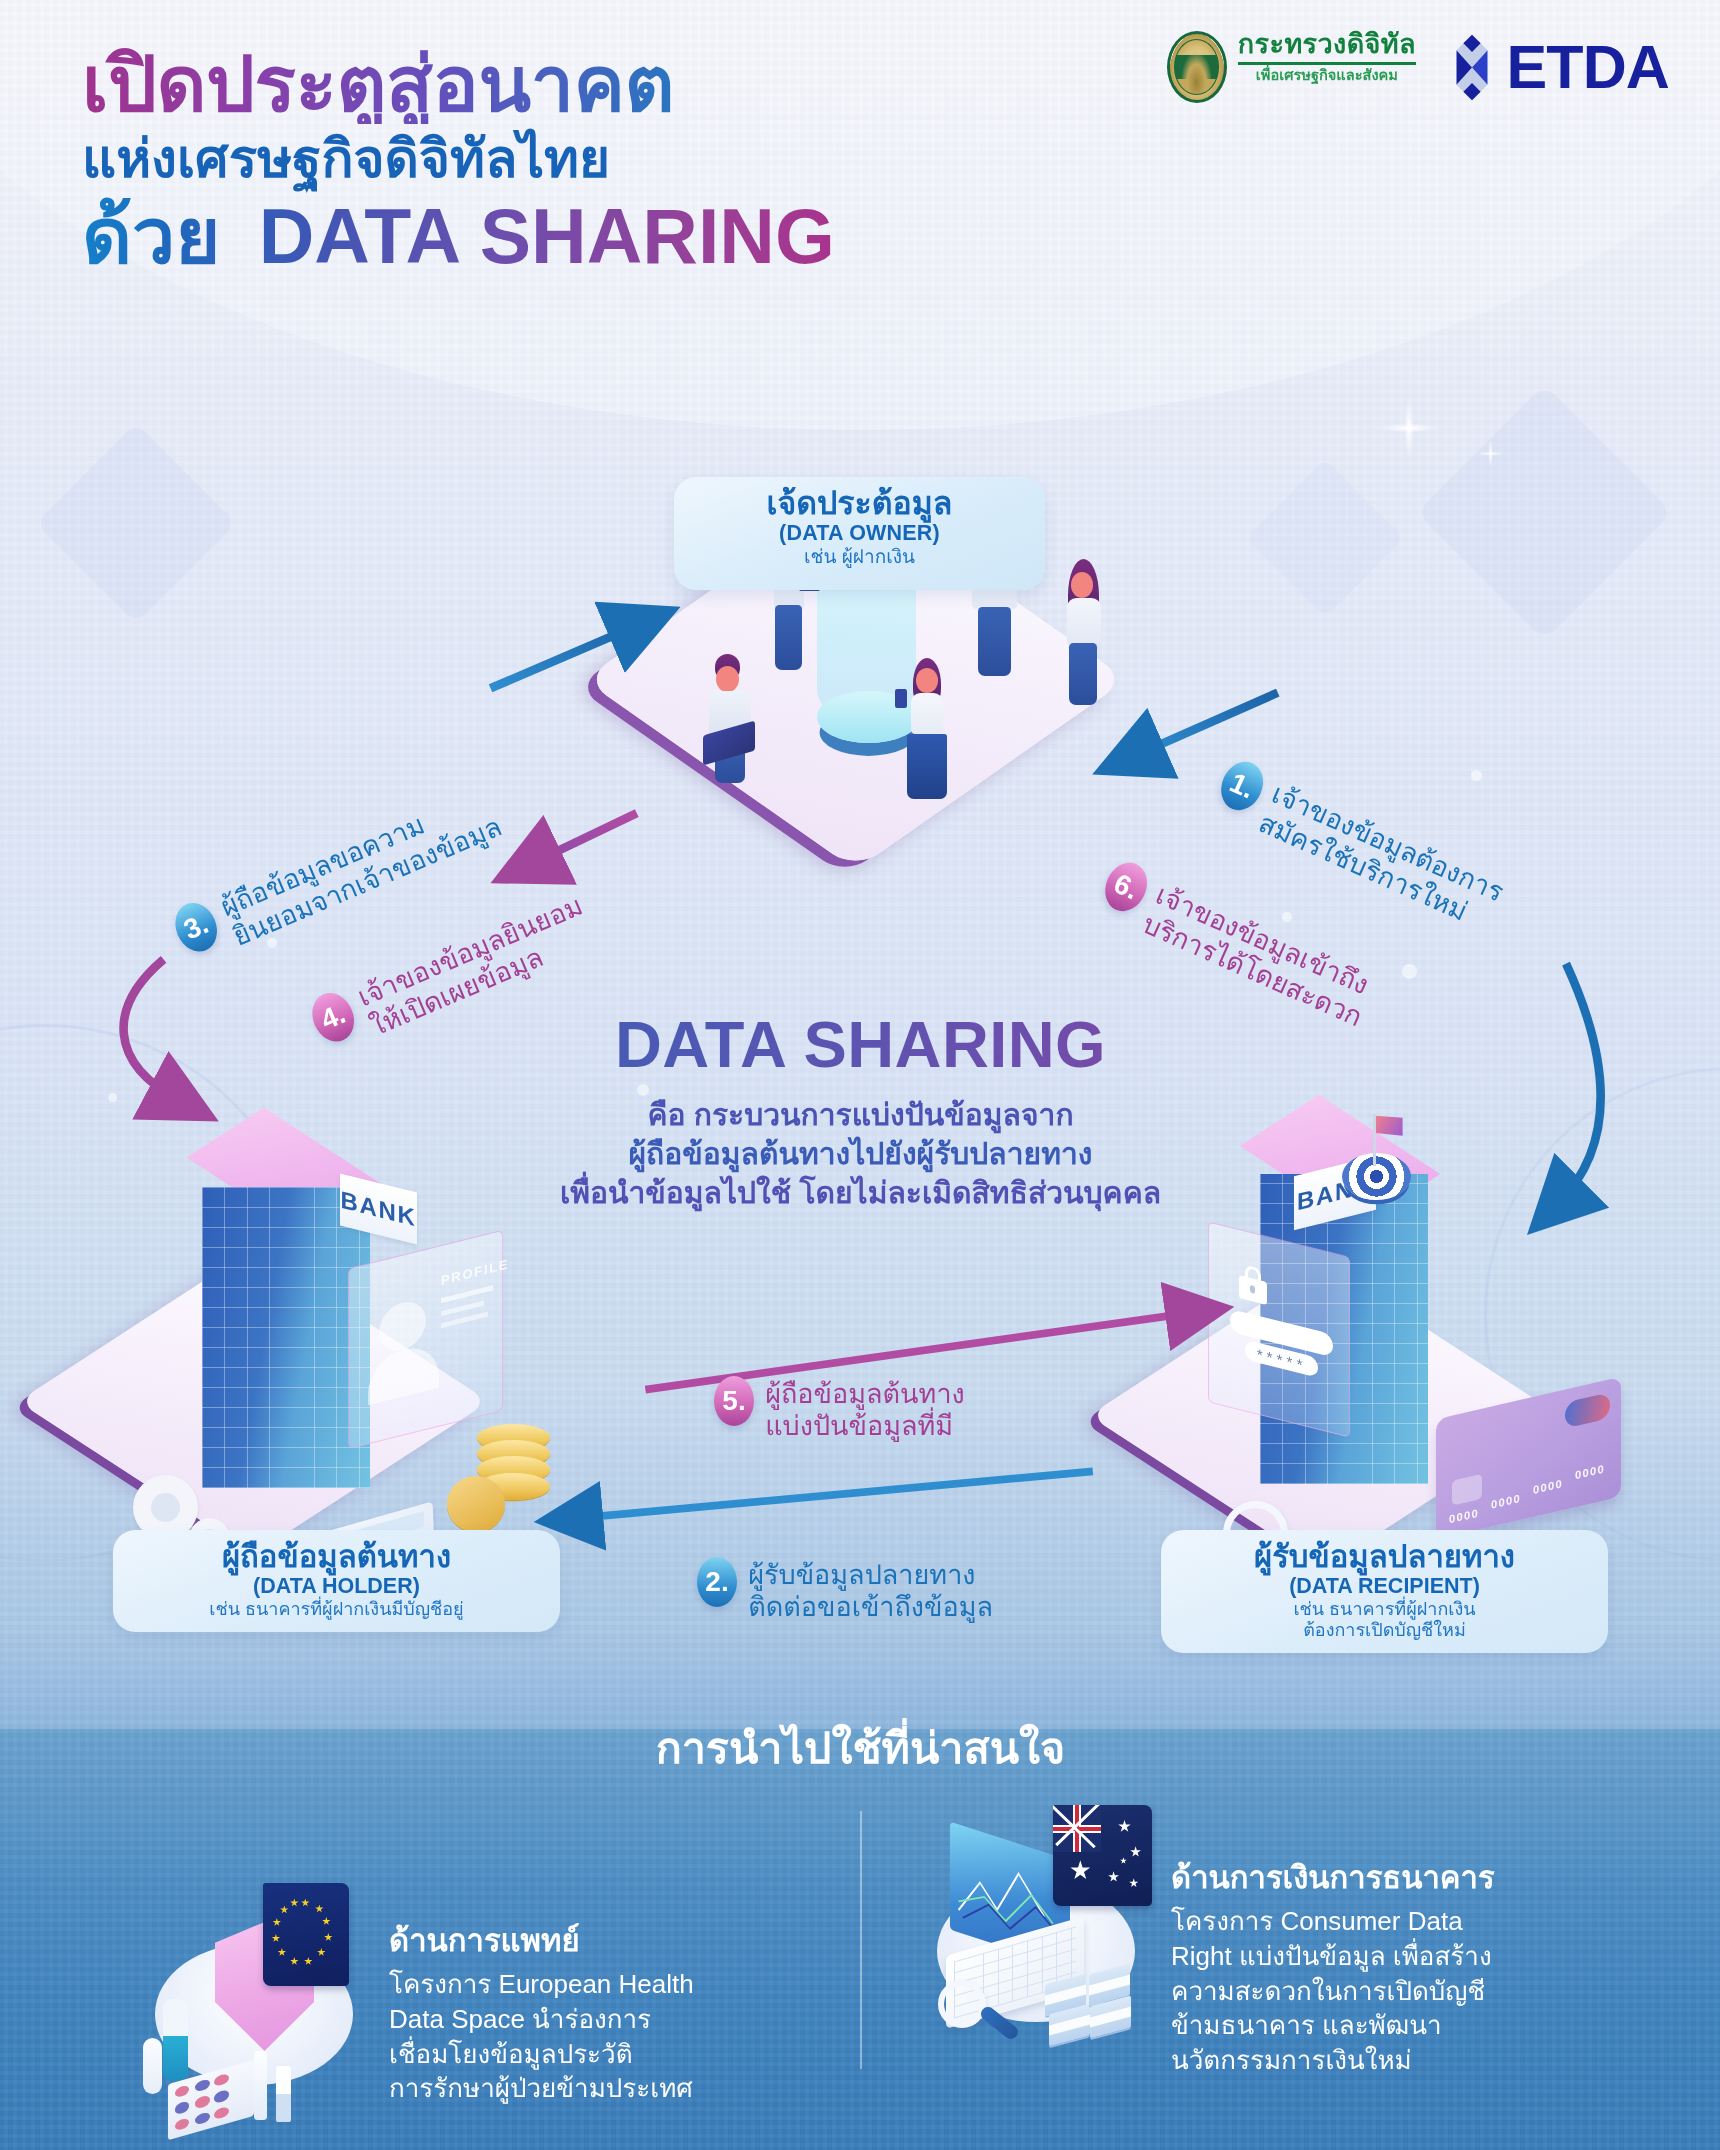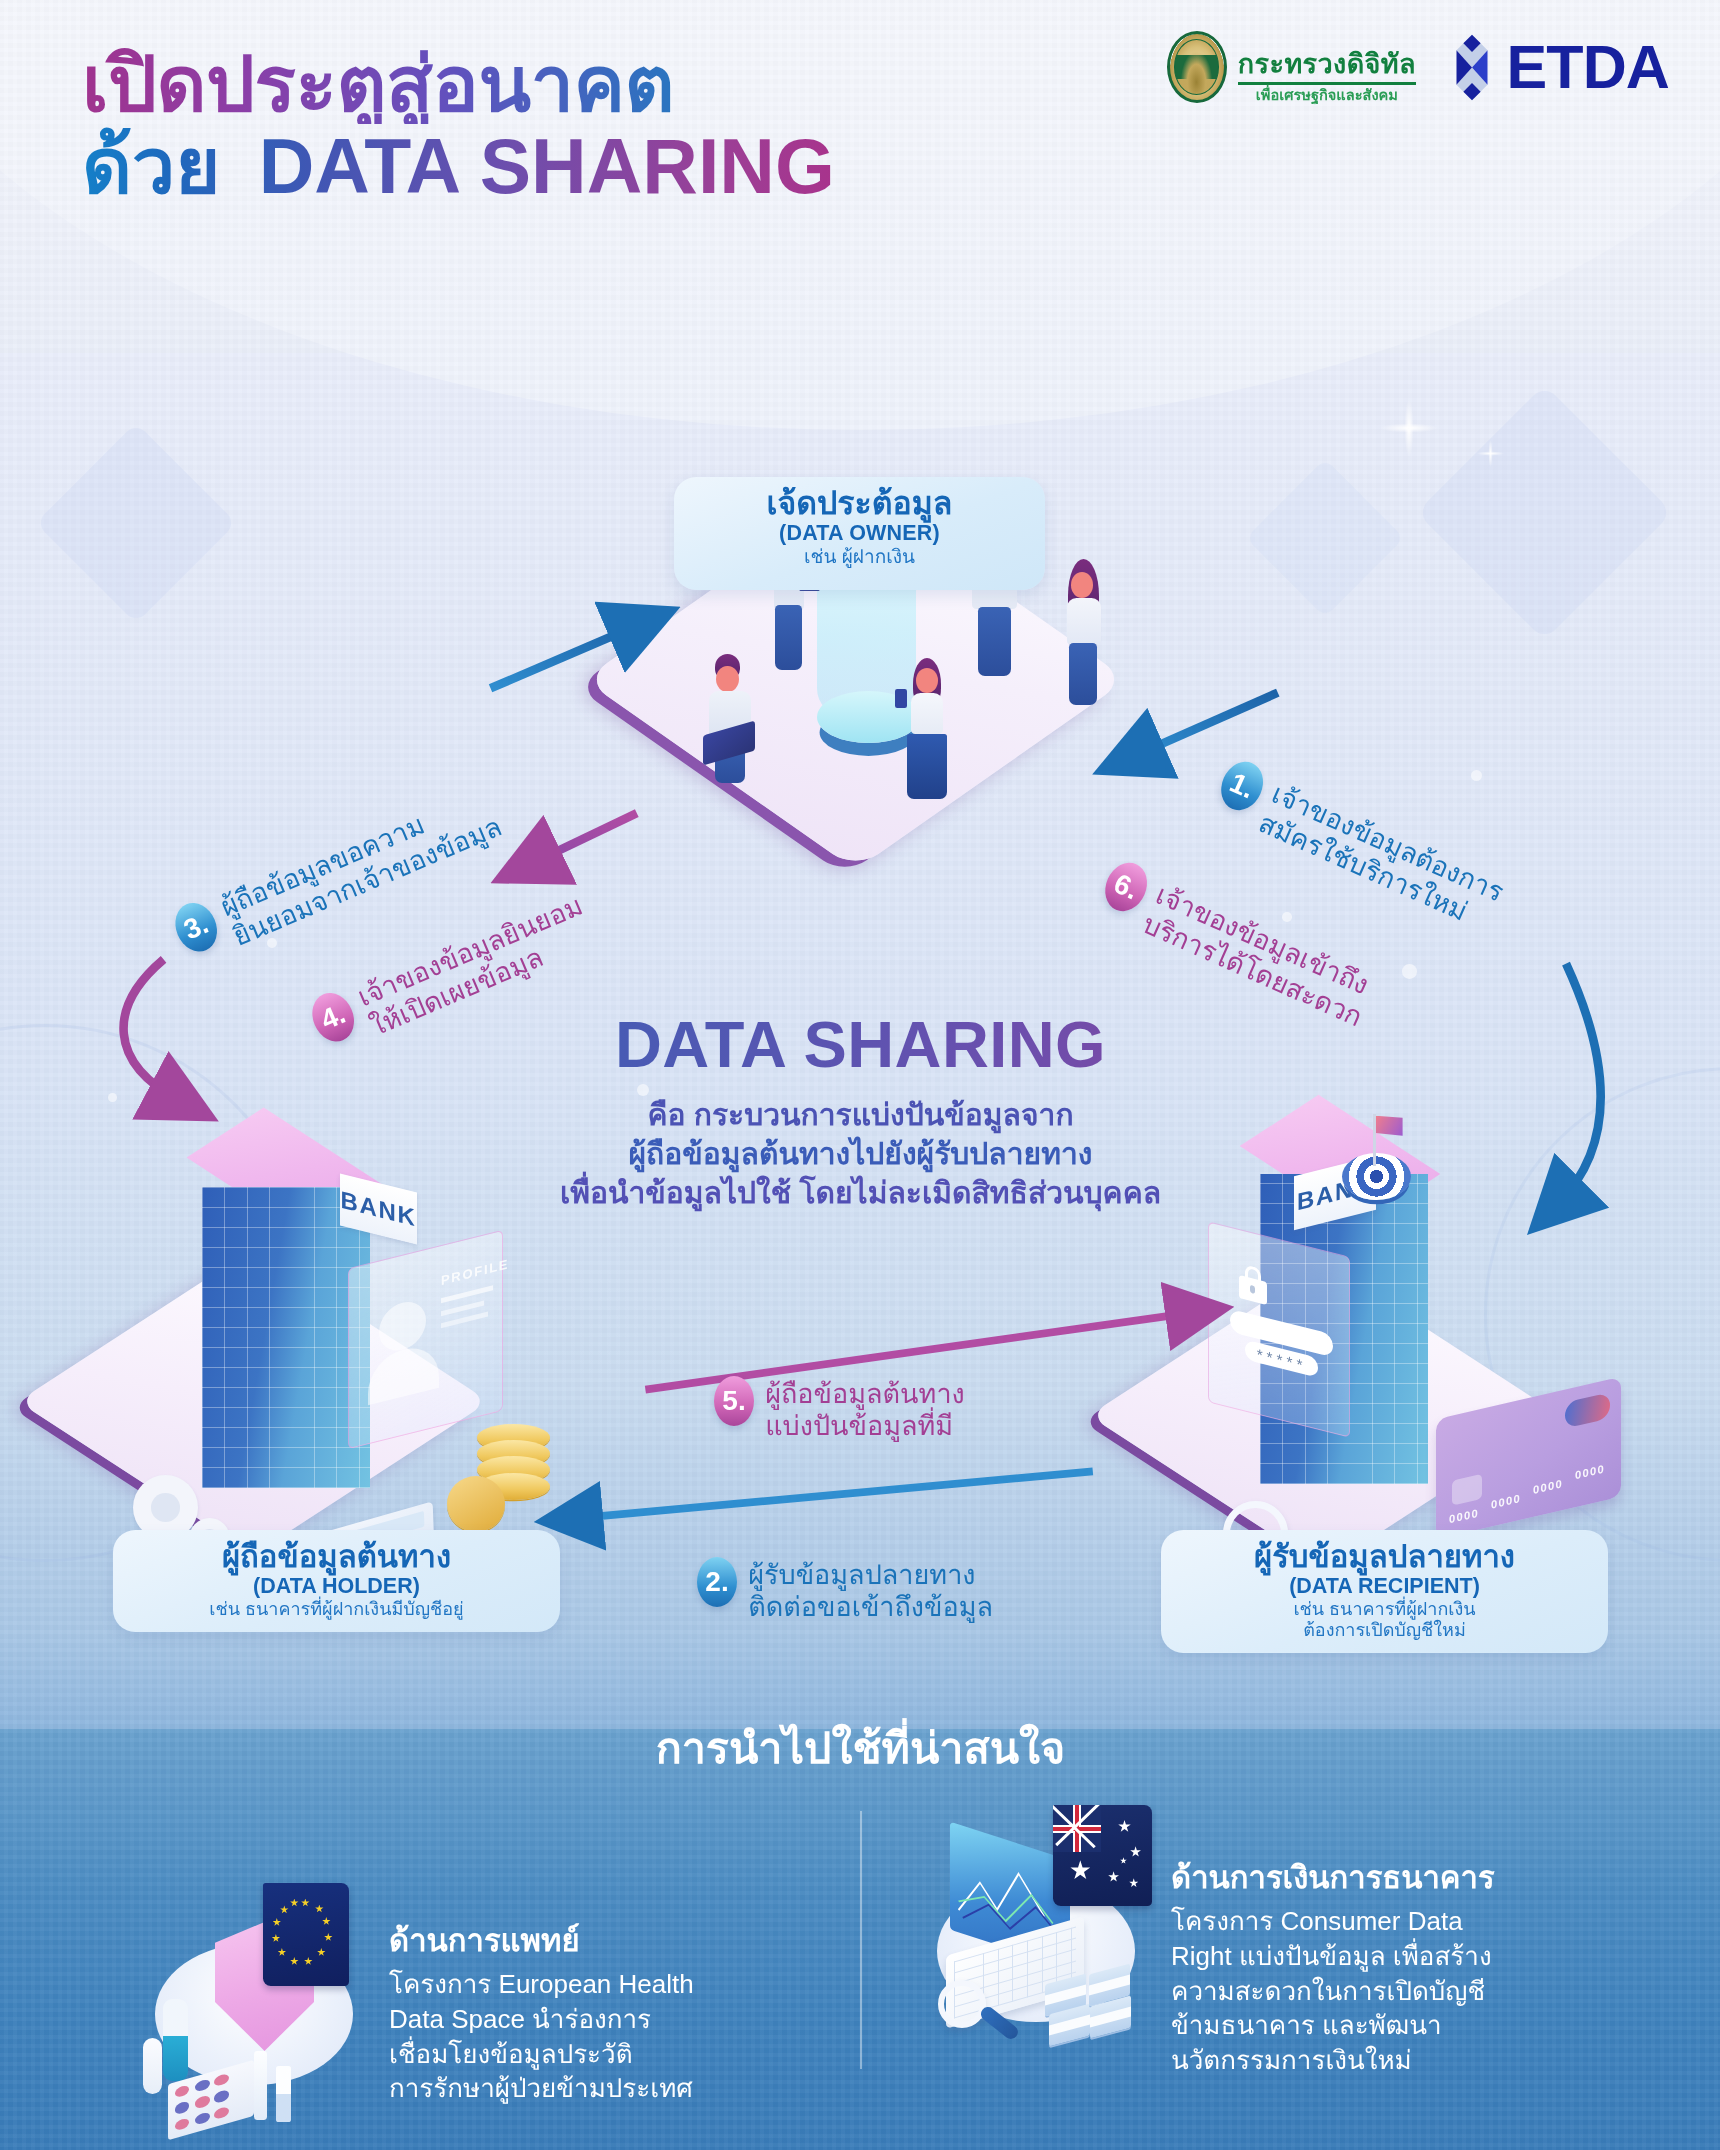--- a/index.html
+++ b/index.html
@@ -44,21 +44,21 @@
   .deco-arc { position:absolute; border:3px solid rgba(130,160,215,.18); border-radius:50%; z-index:2; }
   .deco-dot { position:absolute; border-radius:50%; background: rgba(255,255,255,.55); z-index:2;}
   .deco-diamond{position:absolute; z-index:2; background:rgba(190,205,240,.22); transform:rotate(45deg);}
 
   
   #header { position:absolute; left:0; top:0; width:1721px; height:422px; z-index:10; }
   #logos {
     position:absolute; right:52px; top:31px;
     display:flex; align-items:center; gap:30px;
   }
-  .logo-moj { display:flex; align-items:flex-end; gap:11.2px; }
+  .logo-moj { display:flex; align-items:flex-start; gap:11.2px; }
   .garuda-seal {
     width:60px; height:72px; border-radius:50%;
     border:3px solid #17693c;
     background: radial-gradient(ellipse at 50% 55%, #f2e3b0 0%, #d8c07a 45%, #b99a4d 70%, #ffffff 71%);
     position:relative;
   }
   .garuda-seal::after{
     content:""; position:absolute; left:4.3px; top:5.2px; right:4.3px; bottom:5.2px;
     border:1.3px solid #17693c; border-radius:50%;
     background:
@@ -296,20 +296,21 @@
         <polygon points="30,58 40,68 30,78 20,68" fill="#17219e"></polygon>
         <polygon points="12,20 30,40 12,60" fill="#17219e"></polygon>
         <polygon points="48,20 30,40 48,60" fill="#2c3fc9"></polygon>
       </svg>
       <div class="etda-word">ETDA</div>
     </div>
   </div>
 
   <div id="title-block">
     <div class="t-line1">เปิดประตูสู่อนาคต</div>
+    <div class="t-line2">แห่งเศรษฐกิจดิจิทัลไทย</div>
     <div class="t-line3">
       <span>ด้วย</span>
       <span style="display:inline-block;width:17px"></span><span>DATA SHARING</span>
     </div>
   </div>
 
   <div class="sparkle" style="left:1368px; top:387px; width:82px; height:82px;"></div>
   <div class="sparkle" style="left:1471px; top:434px; width:39px;  height:39px;"></div>
 </div>
 

